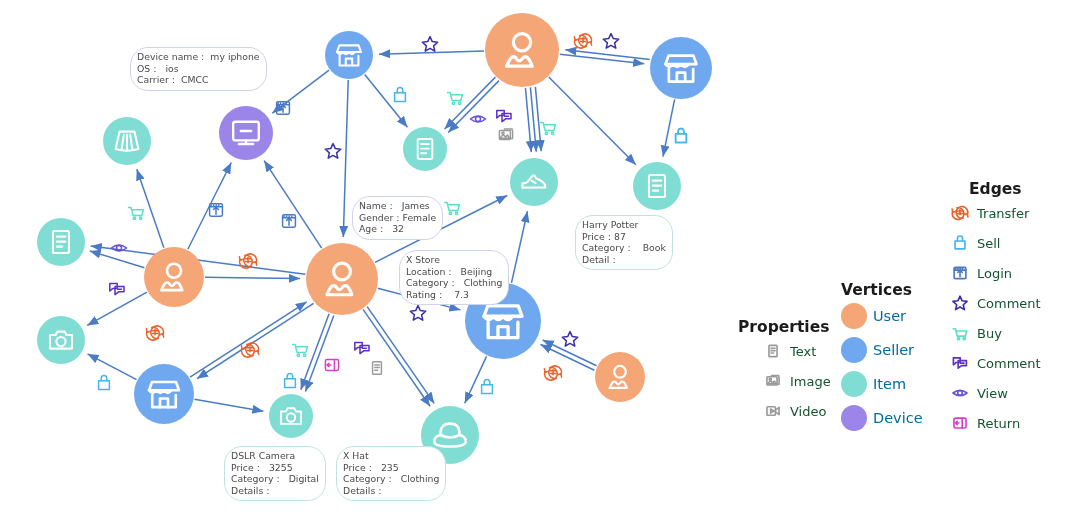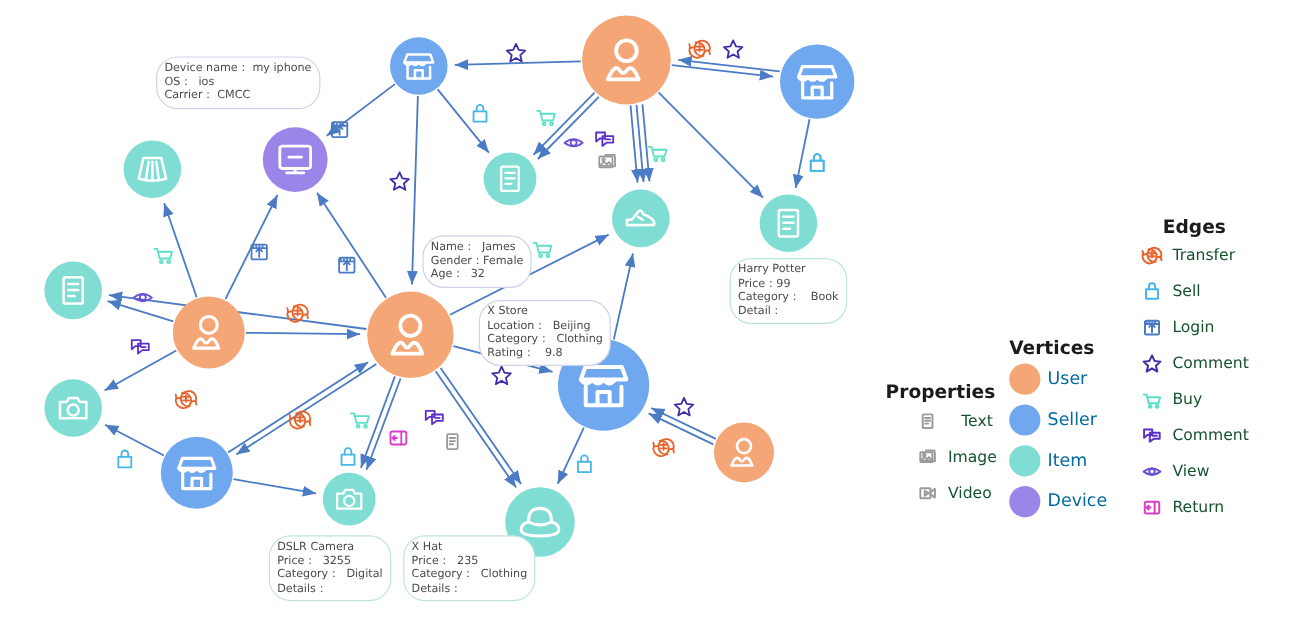--- a/index.html
+++ b/index.html
@@ -370,29 +370,29 @@
             <path fill="none" stroke="#ffffff" stroke-width="2.5375" stroke-linecap="round" stroke-linejoin="round" d="M434.2916666666667,441.525 q0,-5.316666666666666 6.283333333333333,-6.525 q-0.725,-11.358333333333333 9.424999999999999,-11.358333333333333 q10.15,0 9.424999999999999,11.358333333333333 q6.283333333333333,1.2083333333333333 6.283333333333333,6.525 q0,5.075 -15.708333333333332,5.075 q-15.708333333333332,0 -15.708333333333332,-5.075 z"></path>
             <path fill="none" stroke="#ffffff" stroke-width="2.5375" stroke-linecap="round" stroke-linejoin="round" d="M440.575,435 q9.424999999999999,4.833333333333333 18.849999999999998,0"></path>
           </g>
         </g>
       </g>
   </svg>
 
   <div id="boxes">
       <div class="propbox store" style="left: 130px; top: 47px;"><div>Device name： my iphone</div><div>OS：  ios</div><div>Carrier： CMCC</div></div>
       <div class="propbox store" style="left: 352px; top: 196px;"><div>Name：  James</div><div>Gender：Female</div><div>Age：  32</div></div>
-      <div class="propbox store" style="left: 399px; top: 250px;"><div>X Store</div><div>Location：  Beijing</div><div>Category：  Clothing</div><div>Rating：   9.8</div></div>
-      <div class="propbox item" style="left: 608px; top: 215px;"><div>Harry Potter</div><div>Price：99</div><div>Category：   Book</div><div>Detail：</div></div>
+      <div class="propbox store" style="left: 399px; top: 250px;"><div>X Store</div><div>Location：  Beijing</div><div>Category：  Clothing</div><div>Rating：   7.3</div></div>
+      <div class="propbox item" style="left: 575px; top: 215px;"><div>Harry Potter</div><div>Price：87</div><div>Category：   Book</div><div>Detail：</div></div>
       <div class="propbox item" style="left: 224px; top: 446px;"><div>DSLR Camera</div><div>Price：  3255</div><div>Category：  Digital</div><div>Details：</div></div>
       <div class="propbox item" style="left: 336px; top: 446px;"><div>X Hat</div><div>Price：  235</div><div>Category：  Clothing</div><div>Details：</div></div>
     </div>
 
   <div class="legend" id="lg-props" style="left: 738px; top: 318px;">
       <div class="lg-title">Properties</div>
-      <div class="lg-row" style="margin-left: 22px; gap: 11px;">
+      <div class="lg-row" style="margin-left: 22px;">
         <span class="lg-ico">
           <svg viewBox="0 0 24 24" width="22" height="22">
             <g>
               <rect x="7.6" y="5.8" width="8.8" height="12.4" rx="0.8" fill="none" stroke="#9A9A9A" stroke-width="1.8" stroke-linecap="round" stroke-linejoin="round"></rect>
               <line x1="9.8" y1="9" x2="14.2" y2="9" fill="none" stroke="#9A9A9A" stroke-width="1.8" stroke-linecap="round" stroke-linejoin="round"></line>
               <line x1="9.8" y1="11.6" x2="14.2" y2="11.6" fill="none" stroke="#9A9A9A" stroke-width="1.8" stroke-linecap="round" stroke-linejoin="round"></line>
               <line x1="9.8" y1="14.2" x2="12.6" y2="14.2" fill="none" stroke="#9A9A9A" stroke-width="1.8" stroke-linecap="round" stroke-linejoin="round"></line>
             </g>
           </svg>
         </span>

